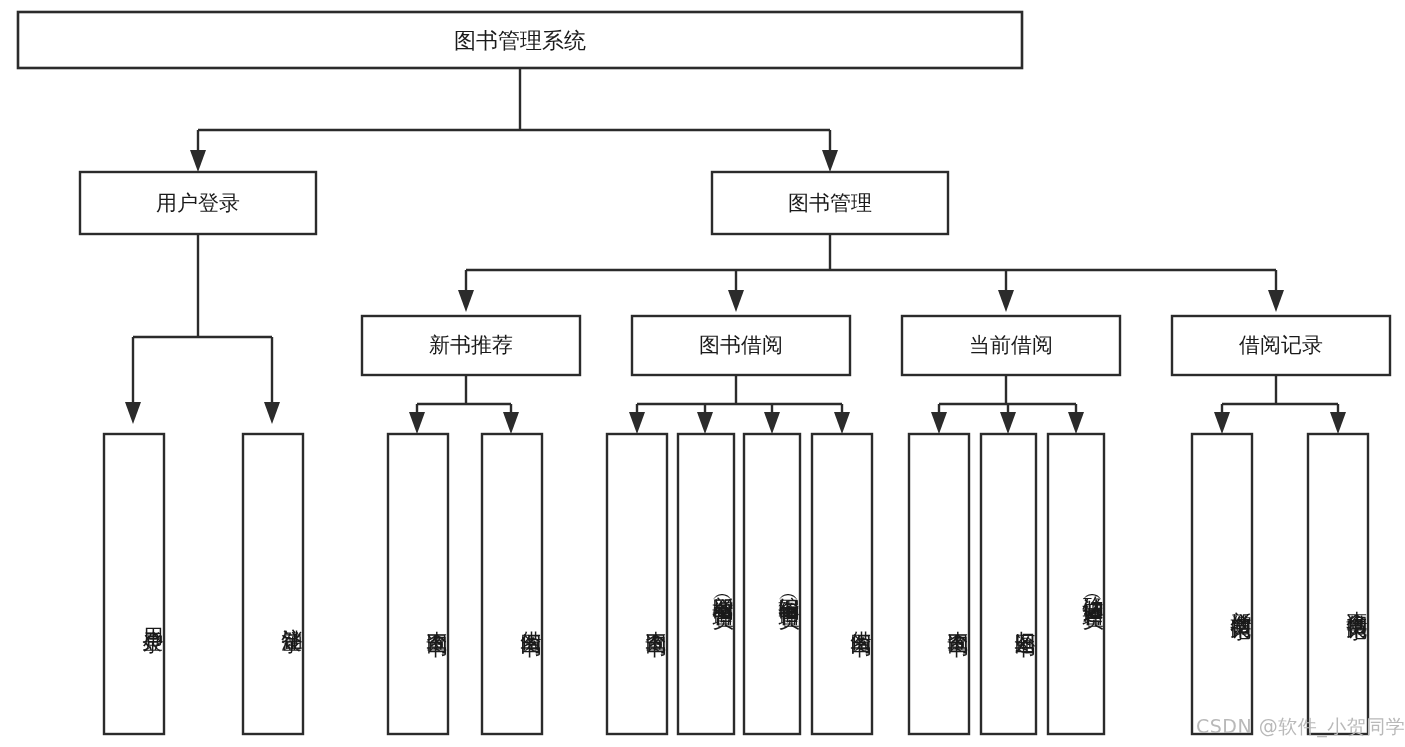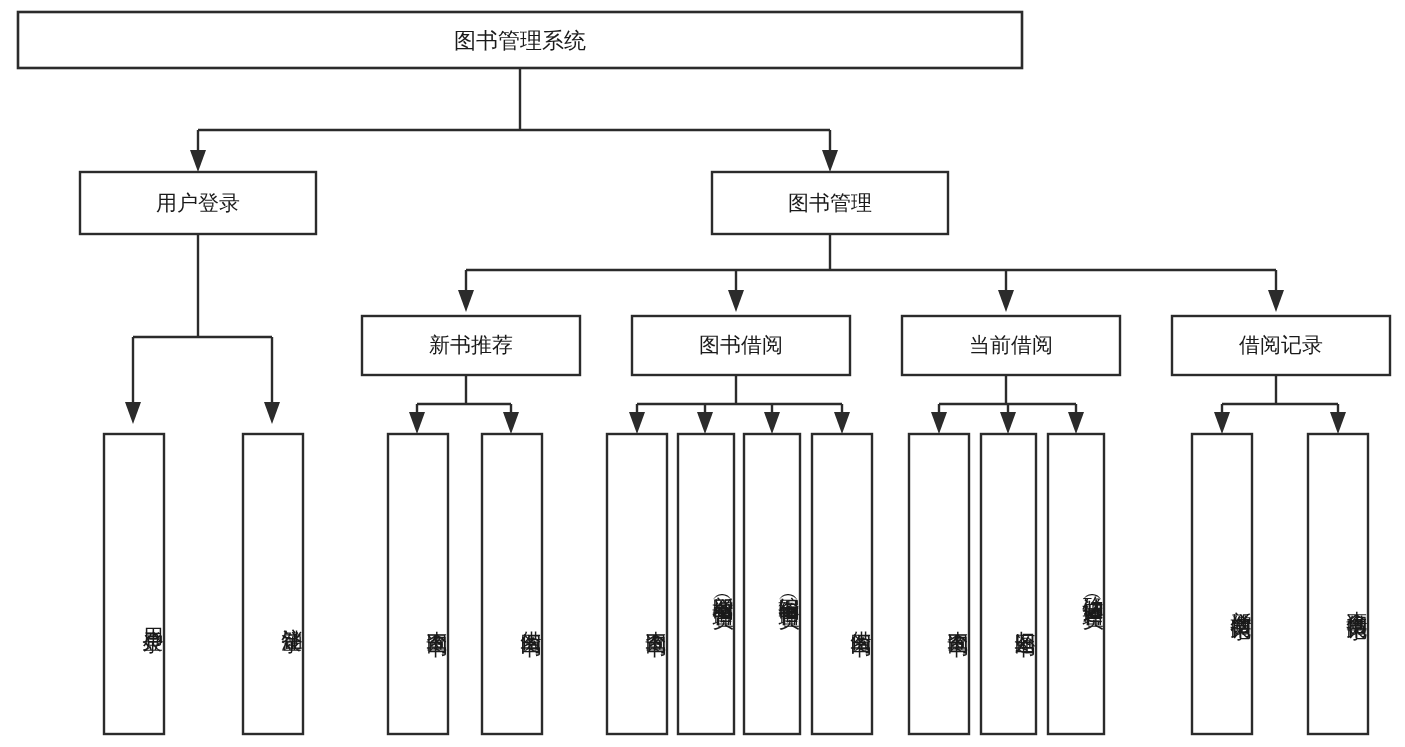--- a/index.html
+++ b/index.html
@@ -240,14 +240,15 @@
   <div class="leaf-label" style="left:909px; top:505px; width:60px; height:225px;">查询图书</div>
 
   <div class="leaf-label" style="left:981px; top:505px; width:55px; height:225px;">归还图书</div>
 
   <div class="leaf-label" style="left:1048px; top:443px; width:56px; height:290px;">确认归还（管理员）</div>
 
   <div class="leaf-label" style="left:1192px; top:470px; width:60px; height:260px;">新增借阅记录</div>
 
   <div class="leaf-label" style="left:1308px; top:470px; width:60px; height:260px;">查询借阅记录</div>
 
+  <div class="watermark" style="left:1196px; top:714px;">CSDN @软件_小贺同学</div>
 
 </div>
 
 </body></html>

